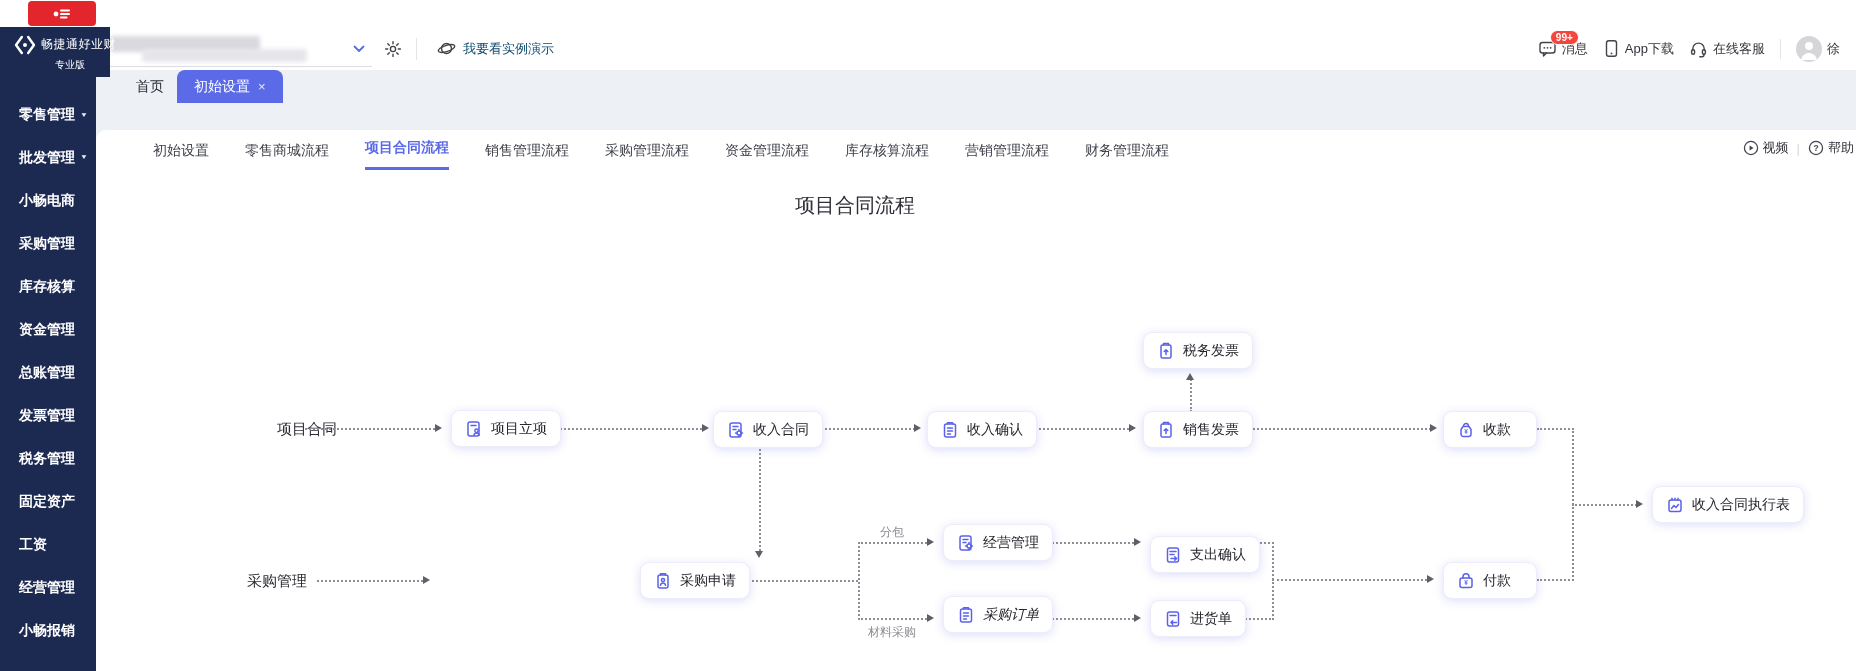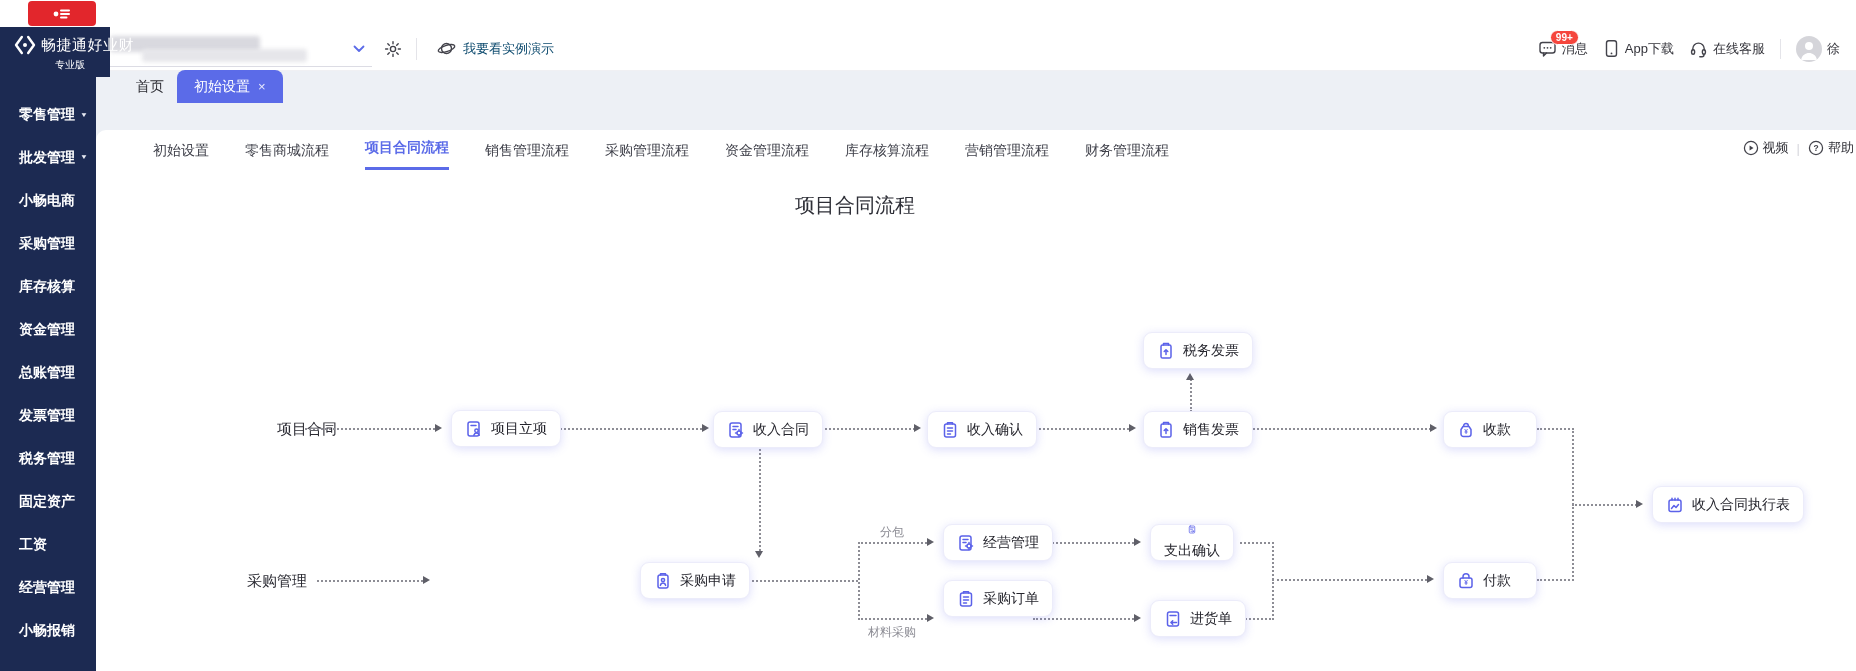--- a/index.html
+++ b/index.html
@@ -1,21 +1,21 @@
 <!DOCTYPE html>
 <html><head>
 <meta charset="utf-8">
 <style>
   html,body{margin:0;padding:0;background:#fff;}
   #screen{position:relative;width:1856px;height:671px;overflow:hidden;background:#fff;
           font-family:"Liberation Sans","DejaVu Sans",sans-serif;color:#333;}
   
   .sidebar{position:absolute;left:0;top:27px;width:96px;height:644px;background:#1c2a52;z-index:4;}
   .logoblock{position:absolute;left:0;top:27px;width:110px;height:50px;background:#1c2a52;z-index:5;}
-  .brandname{position:absolute;left:41px;top:9px;font-size:15px;color:#fff;white-space:nowrap;letter-spacing:.5px;}
+  .brandname{position:absolute;left:41px;top:9px;font-size:12px;color:#fff;white-space:nowrap;letter-spacing:.5px;}
   .edition{position:absolute;left:7px;top:31px;font-size:10px;color:#fff;margin-left:48px;}
   .snav{position:absolute;left:0;top:66px;width:96px;}
   .sitem{height:43px;display:flex;align-items:center;padding-left:19px;font-size:14px;font-weight:700;color:#fff;cursor:pointer;white-space:nowrap;}
   .sarrow{font-size:8px;margin-left:5px;color:#e8ebf5;transform:scaleY(.8);}
   
   .redbadge{position:absolute;left:28px;top:1px;width:68px;height:25px;background:#e2262c;border-radius:4px;z-index:6;
             display:flex;align-items:center;justify-content:center;}
   .main{position:absolute;left:96px;top:0;width:1760px;height:671px;background:#edf0f5;}
   .topstrip{position:absolute;left:0;top:0;width:100%;height:27px;background:#fff;}
   .navbar{position:absolute;left:0;top:27px;width:100%;height:43px;background:#fff;border-bottom:1px solid #f0f0f3;}
@@ -326,29 +326,29 @@
         </div>
         <div class="node" style="left:847px;top:356px;">
           <svg width="18" height="18" viewBox="0 0 18 18">
             <rect x="3" y="2" width="11" height="14" rx="2" class="nicon"></rect>
               <path d="M6 5.5h5M6 8.5h3" class="nicon"></path>
             <circle cx="12" cy="12" r="2" class="nicon"></circle>
               <path d="M12 9.4v-.9M12 15.5v-.9M14.6 12h.9M8.5 12h.9" class="nicon"></path>
           </svg>
           <span>经营管理</span>
         </div>
-        <div class="node" style="left:1054px;top:356px;flex-direction:column;">
+        <div class="node" style="left:1054px;top:368px;">
           <svg width="18" height="18" viewBox="0 0 18 18">
             <rect x="3.5" y="2" width="11" height="14" rx="2" class="nicon"></rect>
               <path d="M6 5.5h6M6 8.5h4" class="nicon"></path>
             <path d="M7 12.5h5.5M10.8 10.7l1.8 1.8-1.8 1.8" class="nicon"></path>
           </svg>
           <span>支出确认</span>
         </div>
-        <div class="node" style="left:847px;top:412px;">
+        <div class="node" style="left:847px;top:428px;font-style:italic;">
           <svg width="18" height="18" viewBox="0 0 18 18">
             <rect x="3.5" y="3" width="11" height="13" rx="2" class="nicon"></rect>
               <path d="M6.5 3V1.7h5V3" class="nicon"></path>
             <path d="M6.5 7h5M6.5 10h5M6.5 13h3" class="nicon"></path>
           </svg>
           <span>采购订单</span>
         </div>
         <div class="node" style="left:1054px;top:432px;">
           <svg width="18" height="18" viewBox="0 0 18 18">
             <rect x="3.5" y="2" width="11" height="14" rx="2" class="nicon"></rect>

